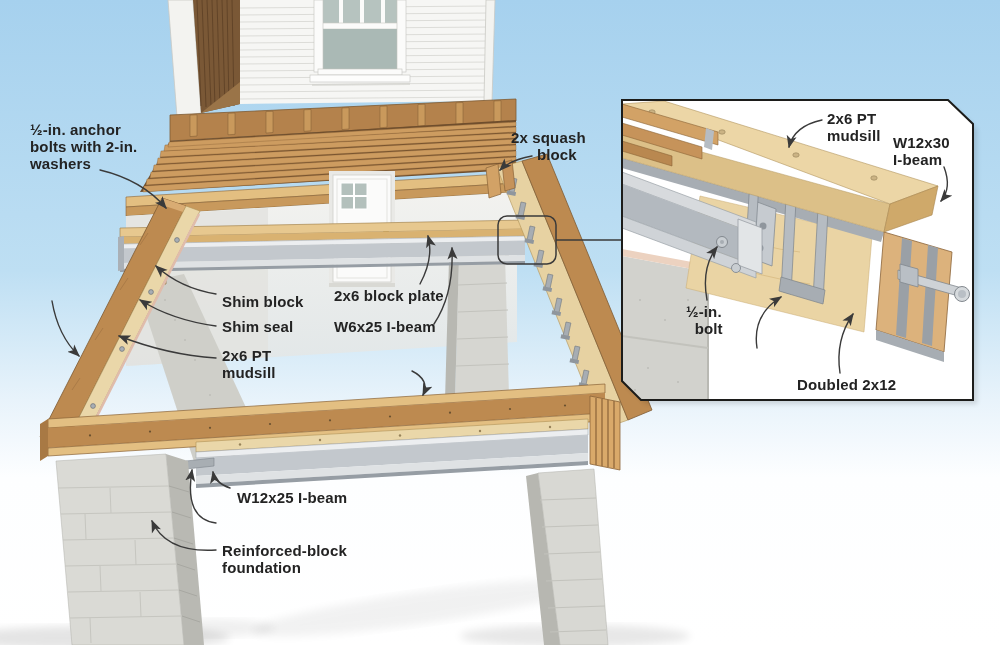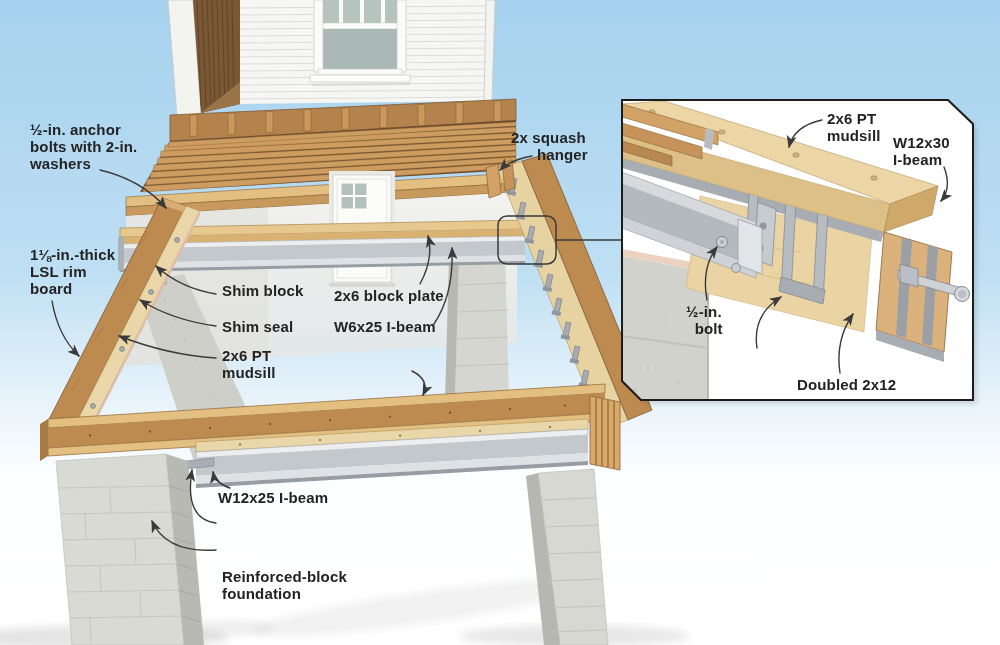--- a/index.html
+++ b/index.html
@@ -414,33 +414,30 @@
     <path d="M944,167 Q952,188 941,201"></path>
     <path d="M707,300 Q701,268 717,247"></path>
     <path d="M757,348 Q752,315 781,297"></path>
     <path d="M840,373 Q835,340 853,314"></path>
   </g>
 </svg>
 
 <div class="lbl" style="left:30px;top:121px">½-in. anchor
 bolts with 2-in.
 washers</div>
-<div class="lbl" style="left:30px;top:246px">1⅛-in.-thick
-LSL rim
-board</div>
-<div class="lbl" style="left:222px;top:282px">Shim block</div>
+<div class="lbl" style="left:222px;top:293px">Shim block</div>
 <div class="lbl" style="left:222px;top:318px">Shim seal</div>
 <div class="lbl" style="left:222px;top:347px">2x6 PT
 mudsill</div>
 <div class="lbl" style="left:334px;top:287px">2x6 block plate</div>
 <div class="lbl" style="left:334px;top:318px">W6x25 I-beam</div>
 <div class="lbl" style="left:511px;top:129px">2x squash
-      hanger</div>
-<div class="lbl" style="left:218px;top:489px">W12x25 I-beam</div>
-<div class="lbl" style="left:222px;top:568px">Reinforced-block
+      block</div>
+<div class="lbl" style="left:237px;top:489px">W12x25 I-beam</div>
+<div class="lbl" style="left:222px;top:542px">Reinforced-block
 foundation</div>
 <div class="lbl" style="left:827px;top:110px">2x6 PT
 mudsill</div>
 <div class="lbl" style="left:893px;top:134px">W12x30
 I-beam</div>
 <div class="lbl" style="left:686px;top:303px">½-in.
   bolt</div>
 <div class="lbl" style="left:797px;top:376px">Doubled 2x12</div>
 </div>
 

